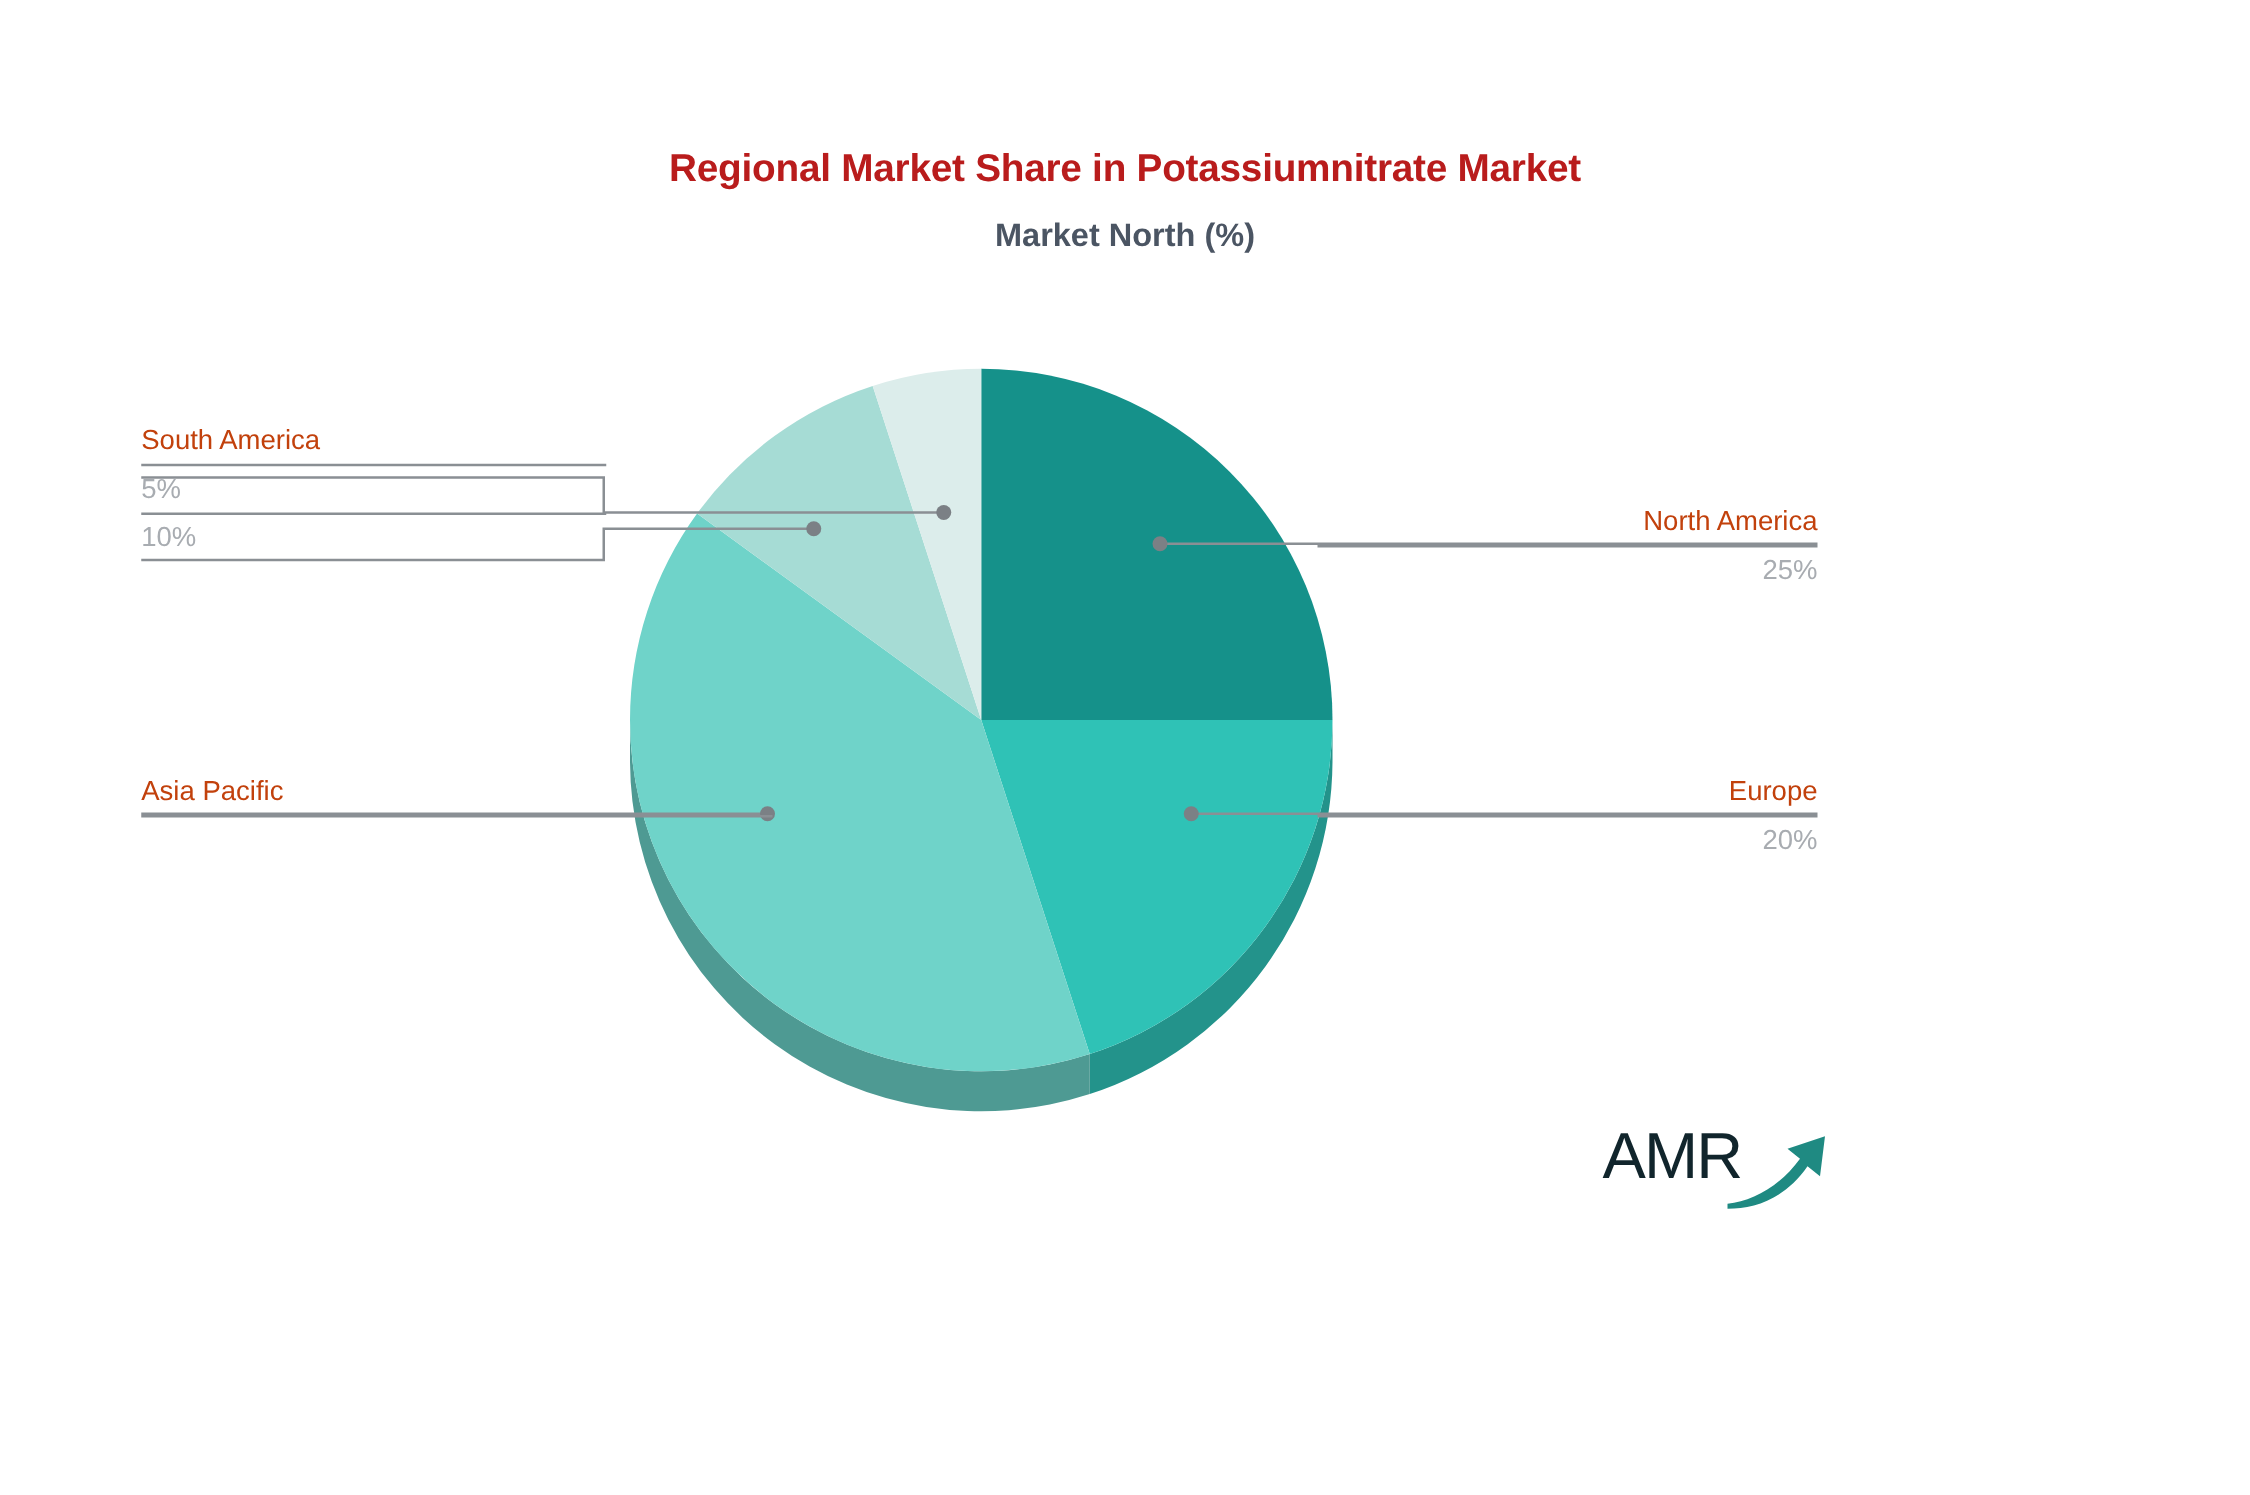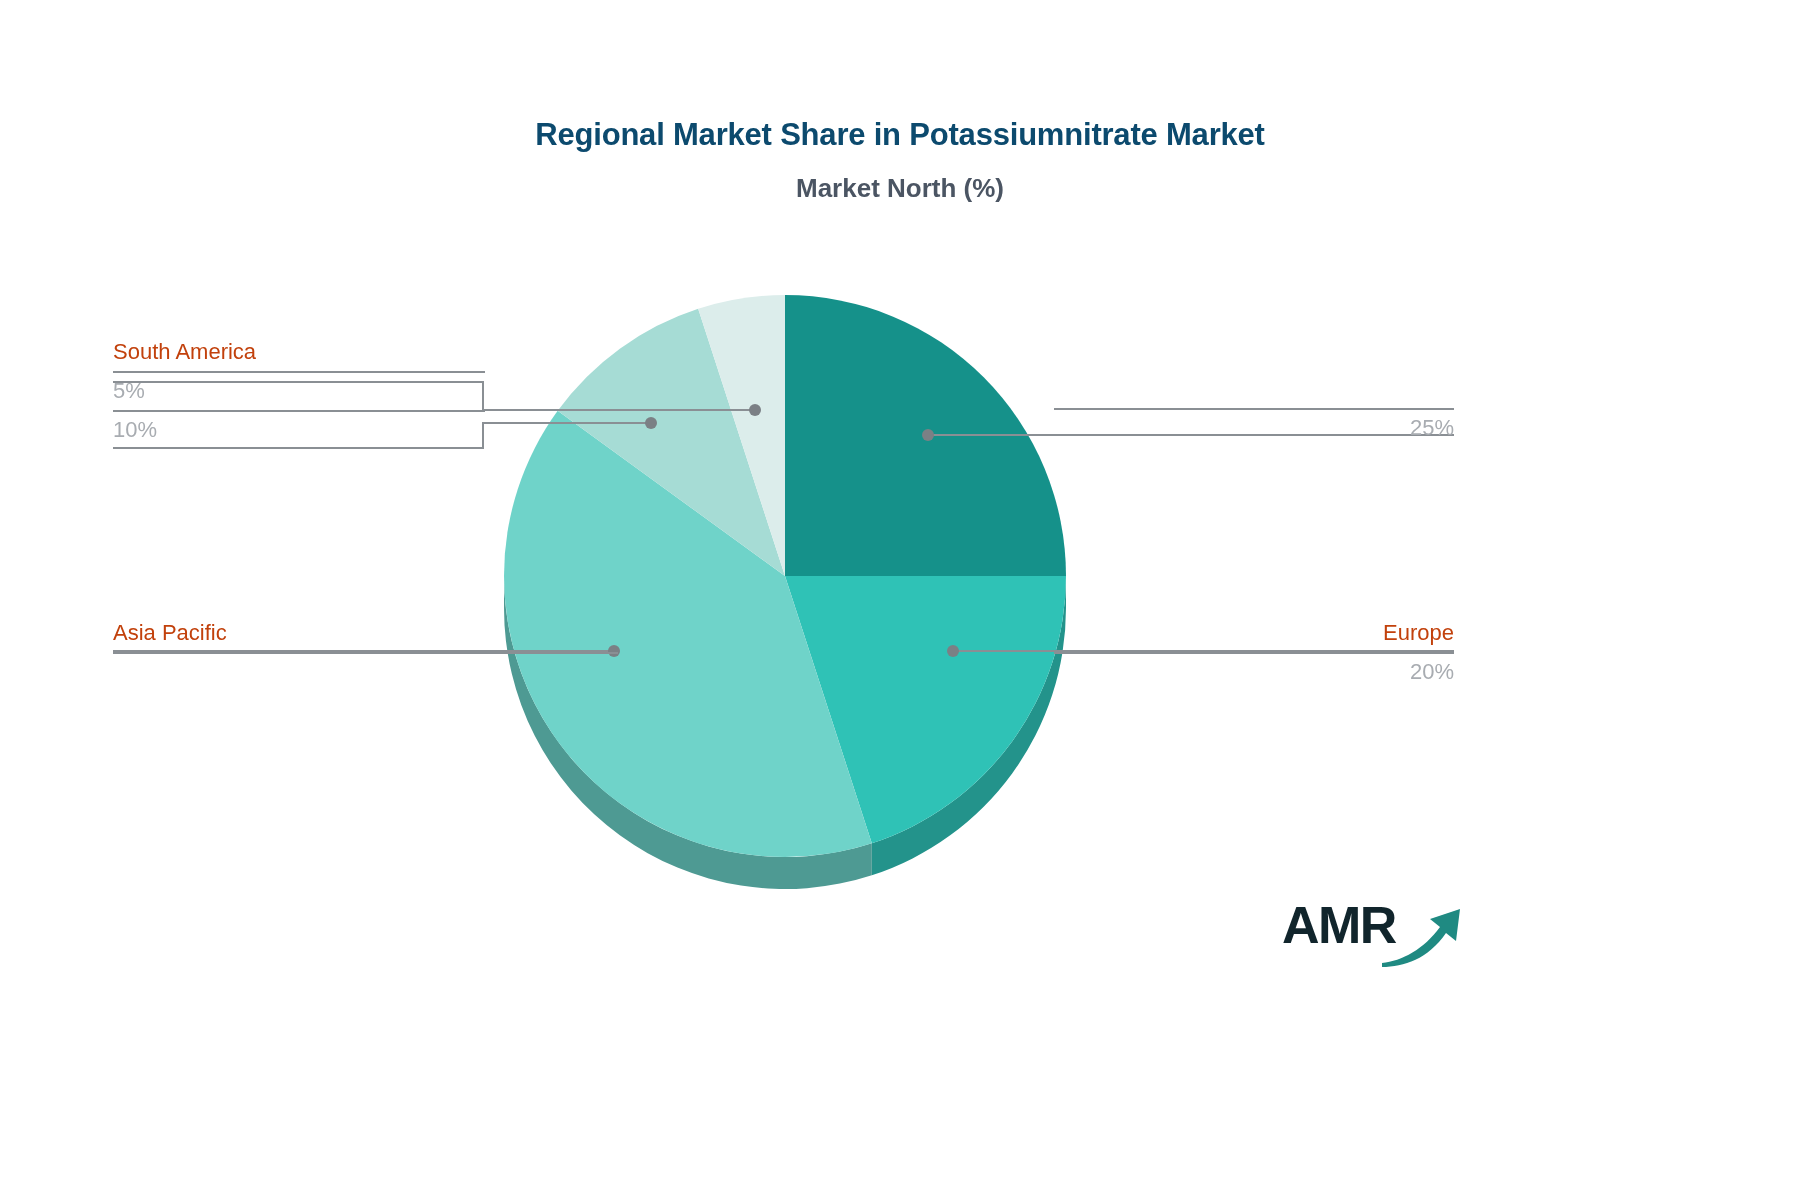--- a/index.html
+++ b/index.html
@@ -27,21 +27,21 @@
     position: absolute;
     top: 118px;
     left: 0;
     width: 1800px;
     text-align: center;
     pointer-events: none;
   }
   .chart-title {
     font-size: 31px;
     font-weight: bold;
-    color: #0c4a6e;
+    color: #b91c1c;
     letter-spacing: -0.2px;
     line-height: 1.1;
   }
   .chart-subtitle {
     margin-top: 22px;
     font-size: 26px;
     font-weight: bold;
     color: #4b5563;
     line-height: 1.1;
   }
@@ -83,21 +83,21 @@
     left: 1282px;
     top: 893px;
     width: 180px;
     height: 80px;
   }
   #amr-logo .logo-text {
     position: absolute;
     left: 0;
     top: 6px;
     font-size: 52px;
-    font-weight: bold;
+    font-weight: normal;
     color: #11252c;
     letter-spacing: -1.5px;
     line-height: 1;
   }
   #amr-logo svg { position: absolute; left: 98px; top: 4px; }
 </style>
 </head>
 <body>
 
 <div id="chart-root">
@@ -161,20 +161,21 @@
     <div class="cl-rule"></div>
     <div class="cl-value">10%</div>
   </div>
 
   <div class="callout left" id="callout-asia-pacific">
     <div class="cl-name">Asia Pacific</div>
     <div class="cl-rule"></div>
   </div>
 
   <div class="callout right" id="callout-north-america">
+    <div class="cl-name">North America</div>
     <div class="cl-rule"></div>
     <div class="cl-value">25%</div>
   </div>
 
   <div class="callout right" id="callout-europe">
     <div class="cl-name">Europe</div>
     <div class="cl-rule"></div>
     <div class="cl-value">20%</div>
   </div>
 

